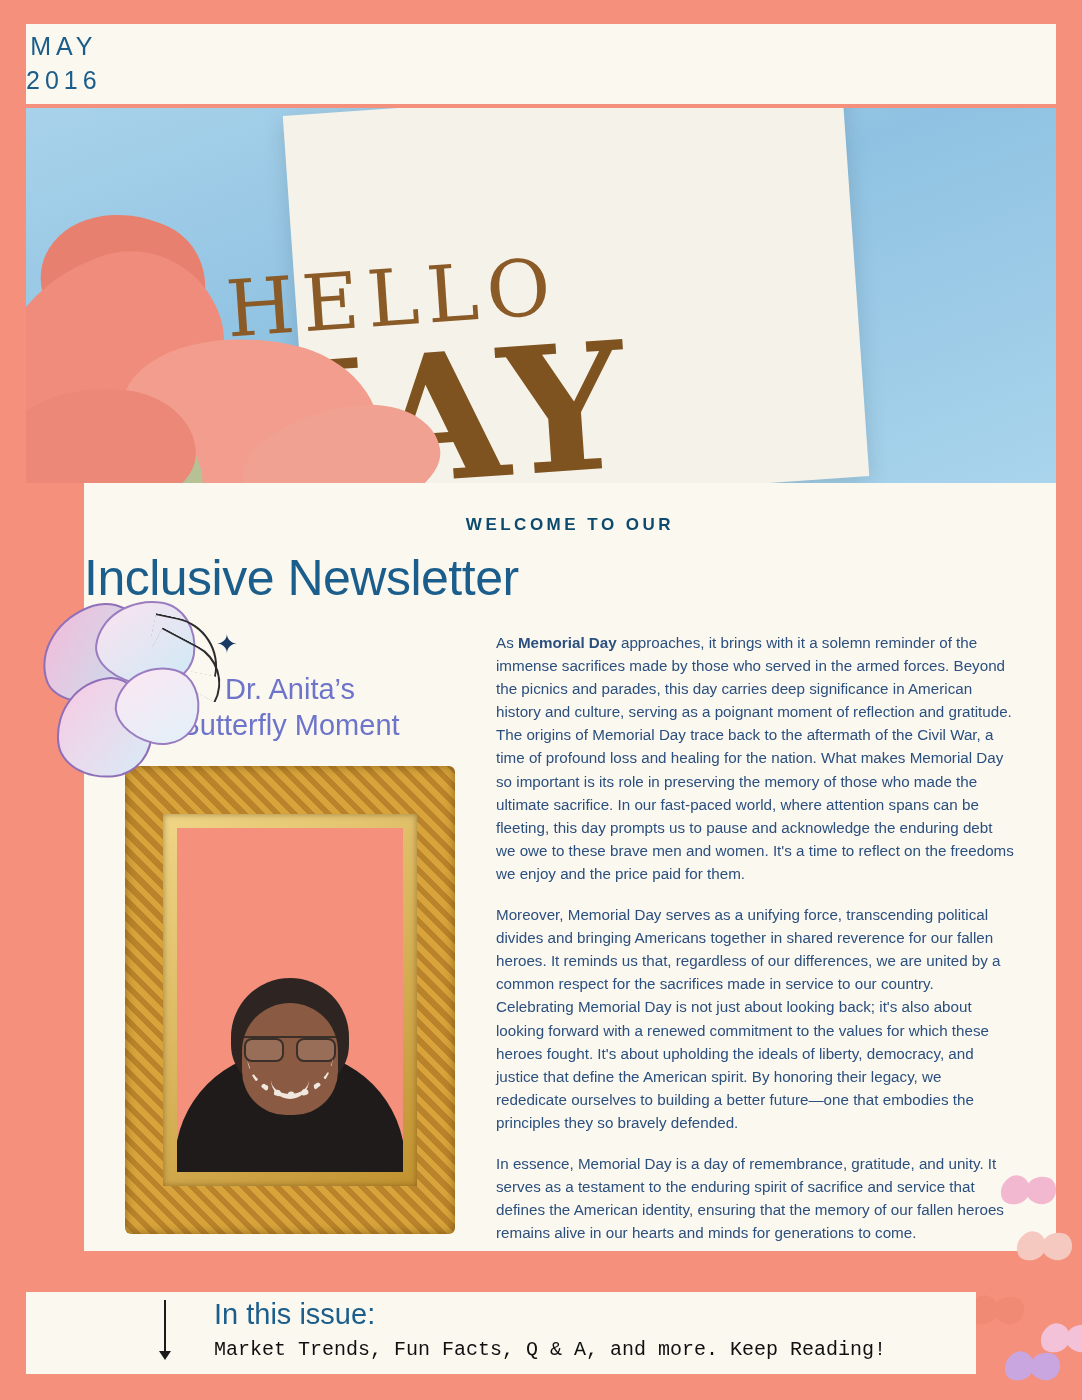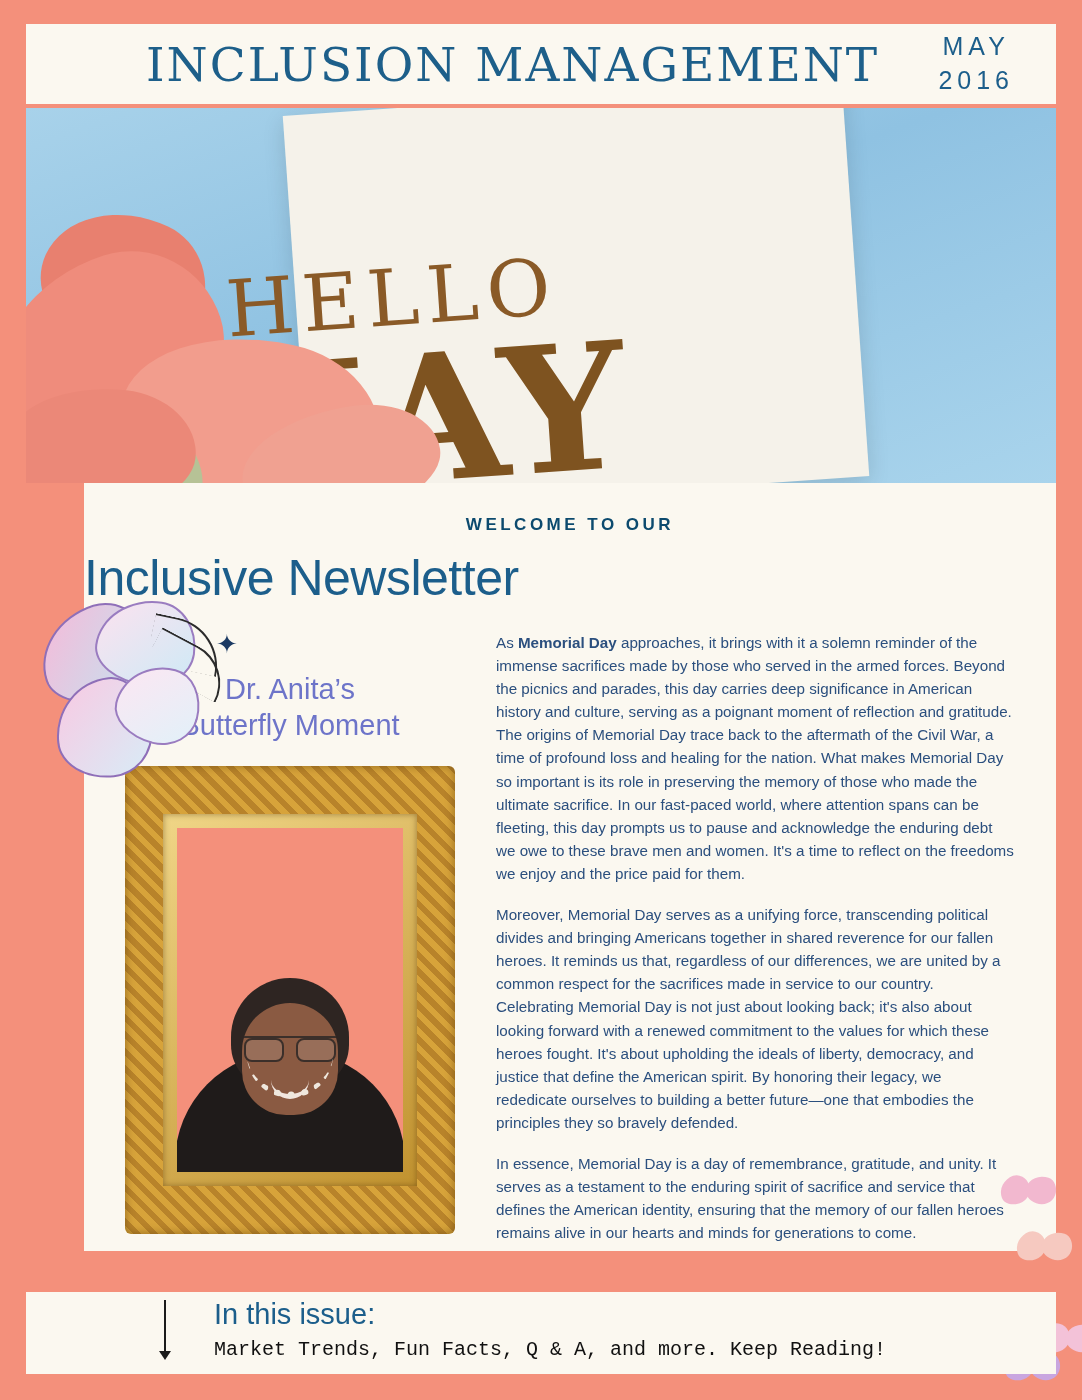--- a/index.html
+++ b/index.html
@@ -257,21 +257,21 @@
     text-align: left;
   }
   .body-text p { margin: 0 0 18px 0; }
   .body-text b { font-weight: 700; margin-top: 35px; }
 
   
   .issue-bar {
     position: absolute;
     left: 26px;
     top: 1292px;
-    width: 1030px;
+    width: 950px;
     height: 82px;
     background: #fbf8f0;
   }
   .issue-arrow {
     position: absolute;
     left: 138px;
     top: 8px;
     width: 2px;
     height: 52px;
     background: #1b1b1b;
@@ -337,21 +337,20 @@
   .bf-c .wa, .bf-c .wb { background: #f08a74; }
   .bf-d { left: 1004px; top: 1348px; }
   .bf-d .wa, .bf-d .wb { background: #c9a6e0; }
   .bf-e { left: 1040px; top: 1320px; }
   .bf-e .wa, .bf-e .wb { background: #f3c2d8; }
 </style>
 </head>
 <body>
 
 <div class="masthead">
-  <div class="masthead-title">INCLUSION MANAGEMENT</div>
   <div class="masthead-date">
     <div>MAY</div>
     <div>2016</div>
   </div>
 </div>
 
 <div class="hero">
   <div class="hero-sky"></div>
   <div class="hero-card"></div>
   <div class="hero-hello">HELLO</div>

